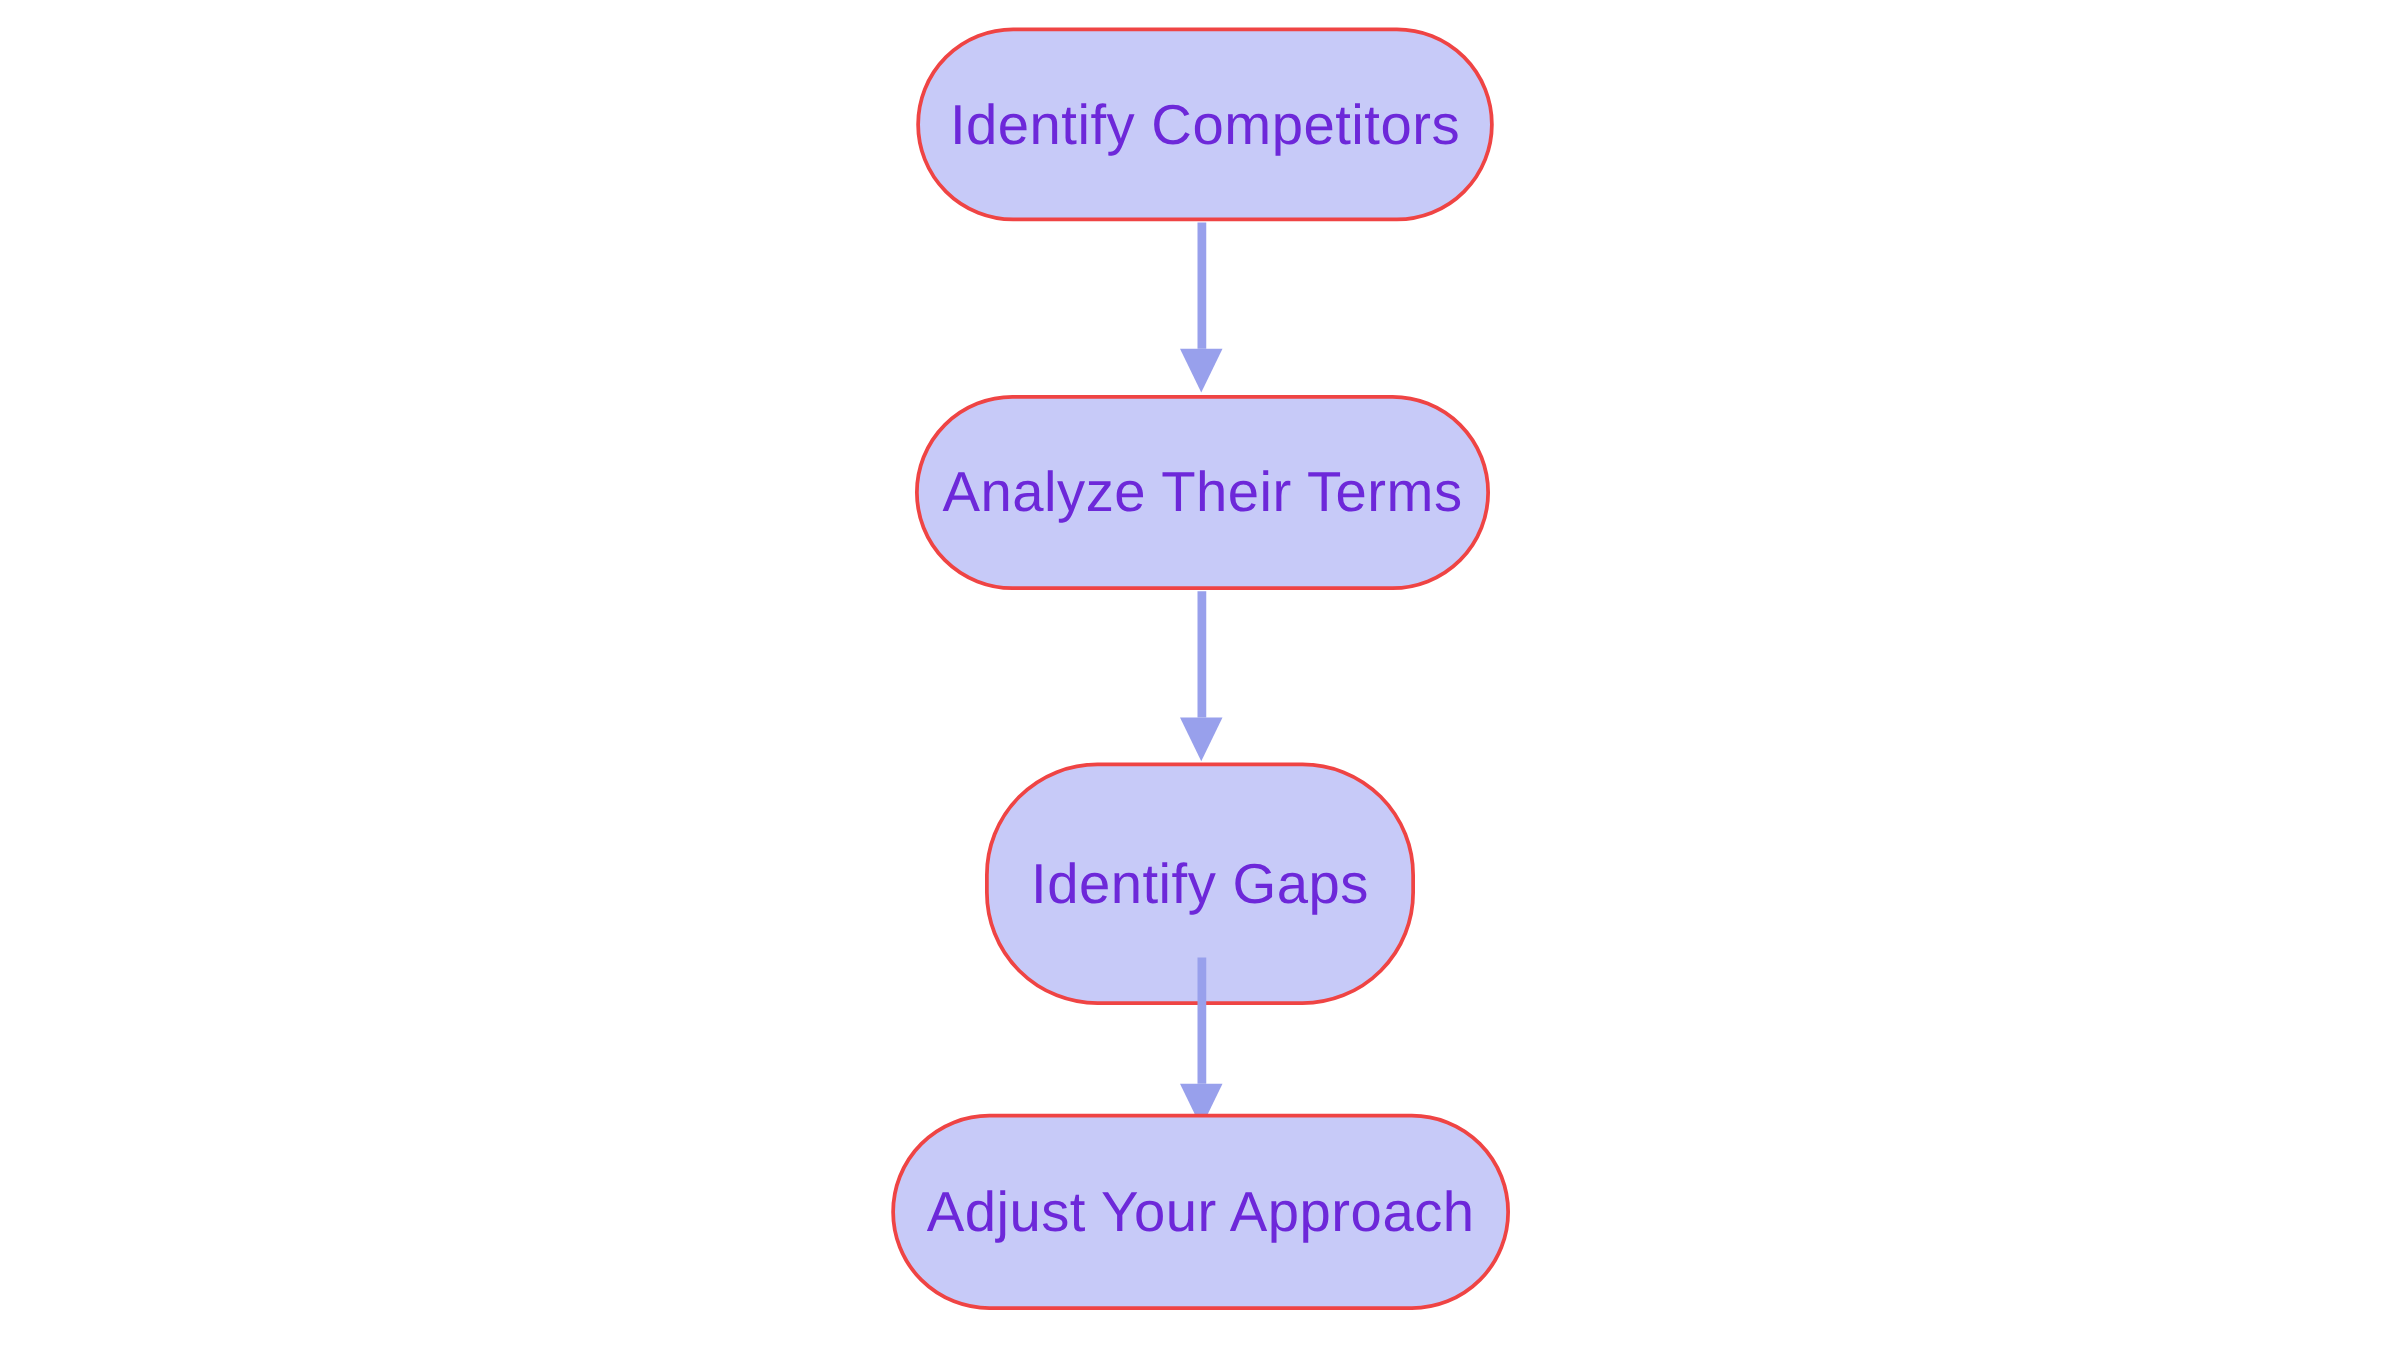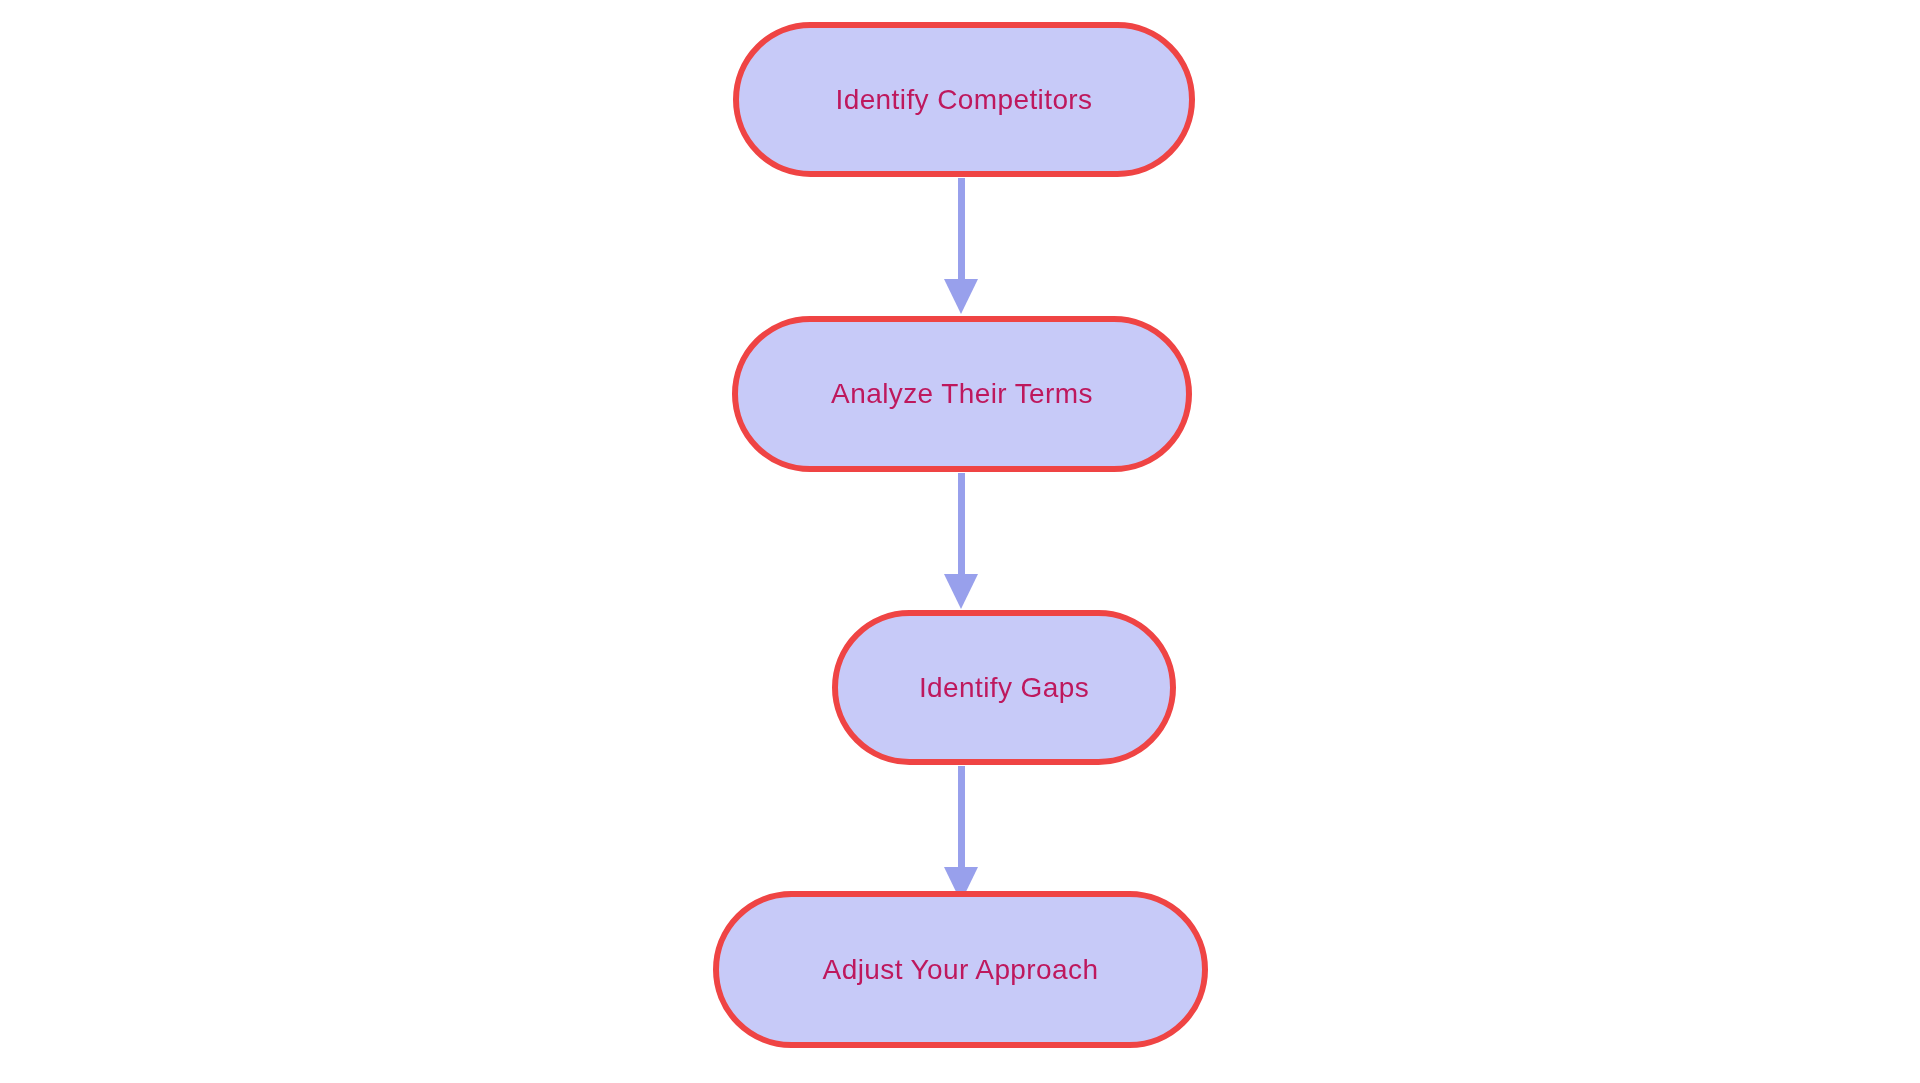--- a/index.html
+++ b/index.html
@@ -15,31 +15,31 @@
     background: #ffffff;
     overflow: hidden;
   }
   .node {
     position: absolute;
     box-sizing: border-box;
     display: flex;
     align-items: center;
     justify-content: center;
     background: #c7caf8;
-    border: 6px solid #ef4444;
+    border: 3px solid #ef4444;
     border-radius: 90px;
-    color: #be185d;
-    font-size: 28px;
+    color: #6d28d9;
+    font-size: 45px;
     font-weight: 400;
     letter-spacing: 0.4px;
     white-space: nowrap;
   }
   .node-1 { left: 733px; top: 22px;  width: 462px; height: 155px; }
   .node-2 { left: 732px; top: 316px; width: 460px; height: 156px; align-items: center; }
-  .node-3 { left: 832px; top: 610px; width: 344px; height: 155px; }
+  .node-3 { left: 788px; top: 610px; width: 344px; height: 194px; }
   .node-4 { left: 713px; top: 891px; width: 495px; height: 157px; }
   .arrow {
     position: absolute;
     width: 34px;
     display: flex;
     flex-direction: column;
     align-items: center;
   }
   .arrow-1 { left: 944px; top: 178px; height: 136px; }
   .arrow-2 { left: 944px; top: 473px; height: 136px; }

